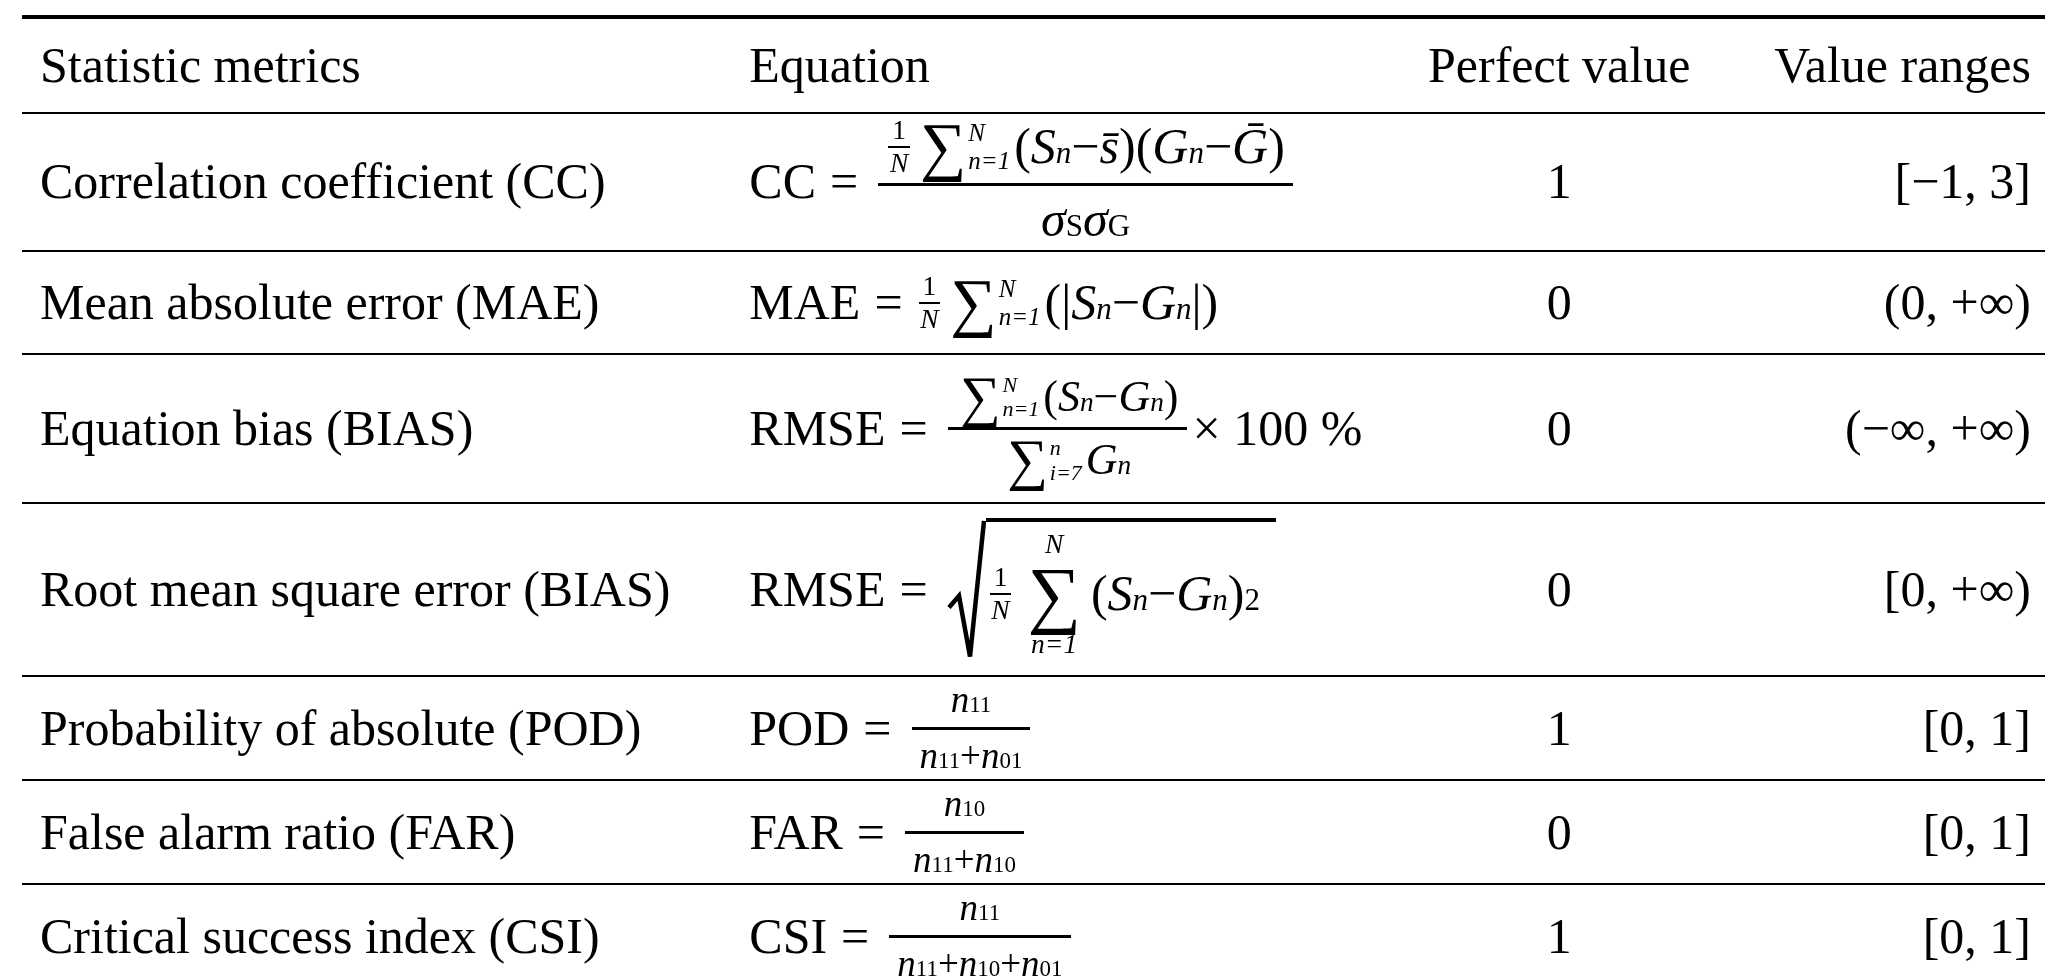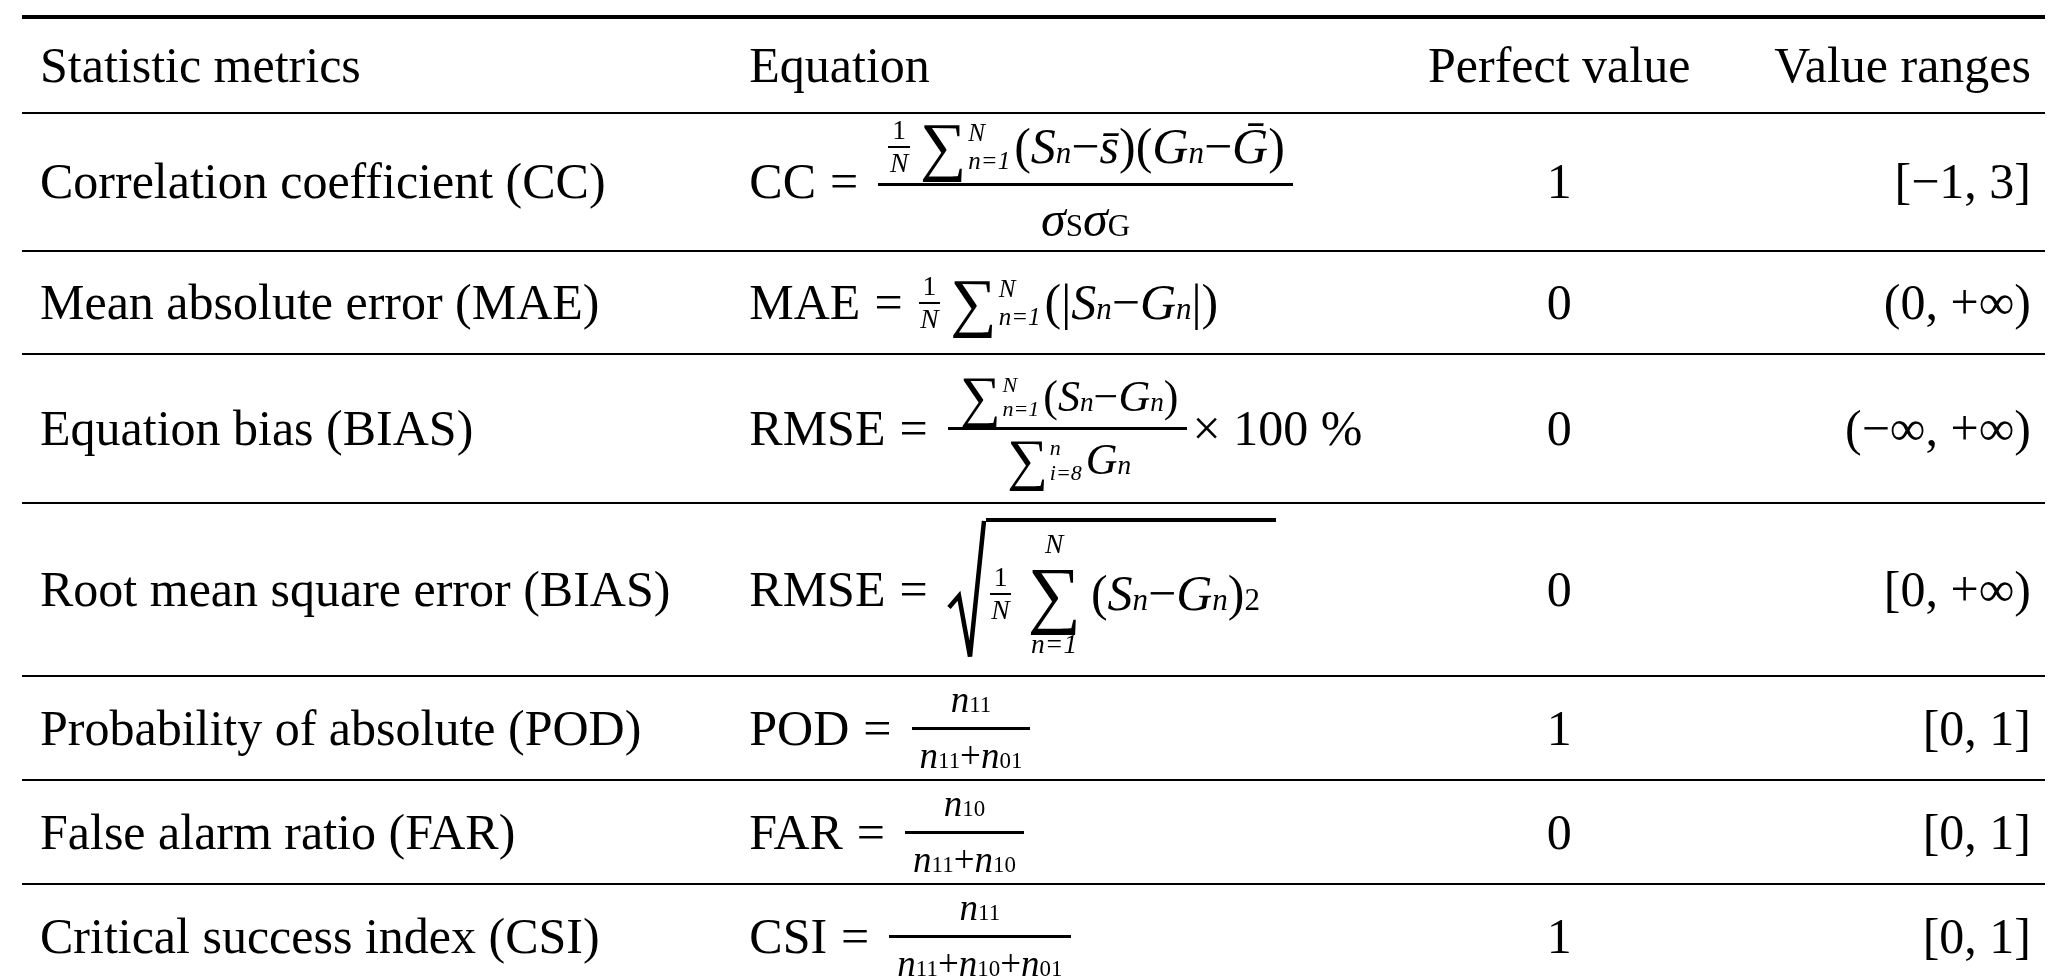--- a/index.html
+++ b/index.html
@@ -176,21 +176,21 @@
                   <span class="it">G</span>
                   <sub class="it">n</sub>
                   <span>)</span>
                 </span>
             </span>
             <span class="fd">
               <span class="isum">
                   <span class="sg">∑</span>
                   <span class="ls">
                     <span>n</span>
-                    <span>i=8</span>
+                    <span>i=7</span>
                   </span>
                 </span>
               <span class="run">
                   <span class="it">G</span>
                   <sub class="it">n</sub>
                 </span>
             </span>
           </span>
           <span>× 100 %</span>
         </span>

